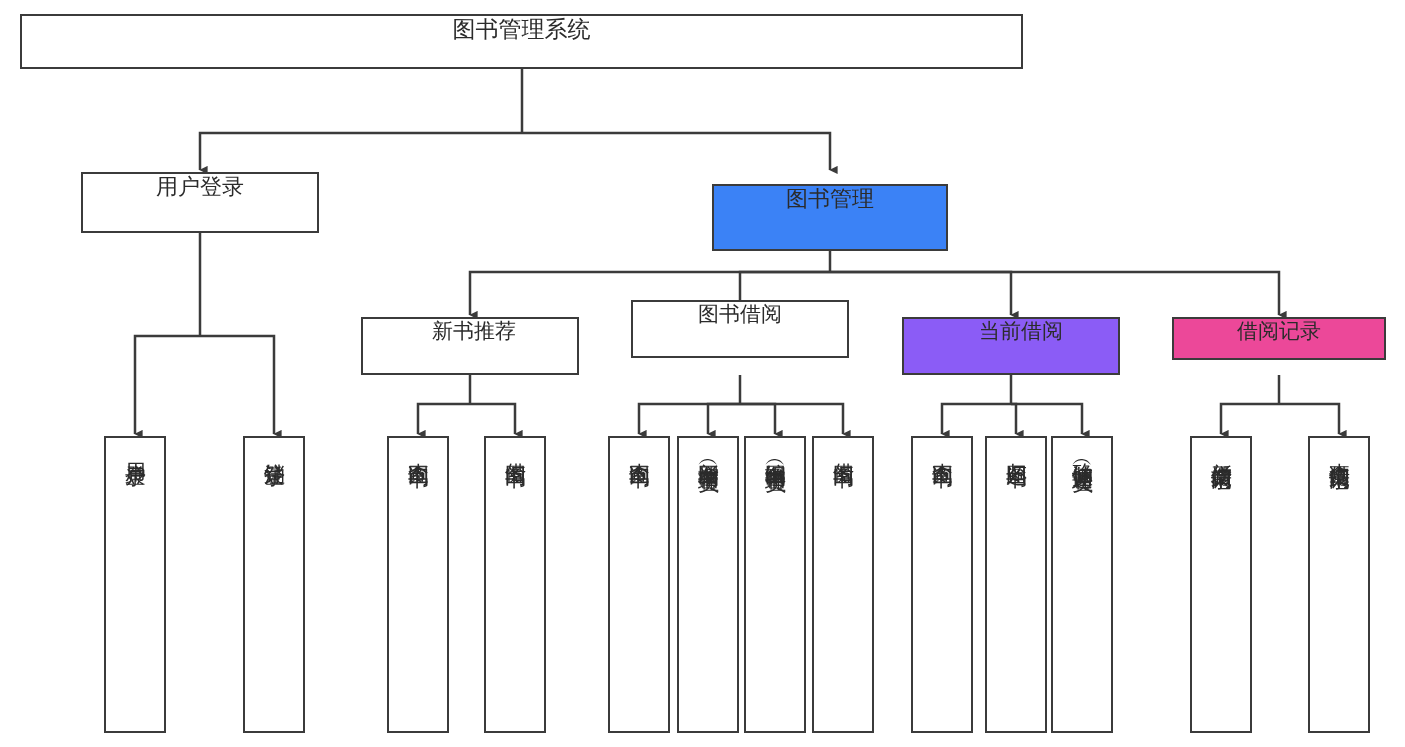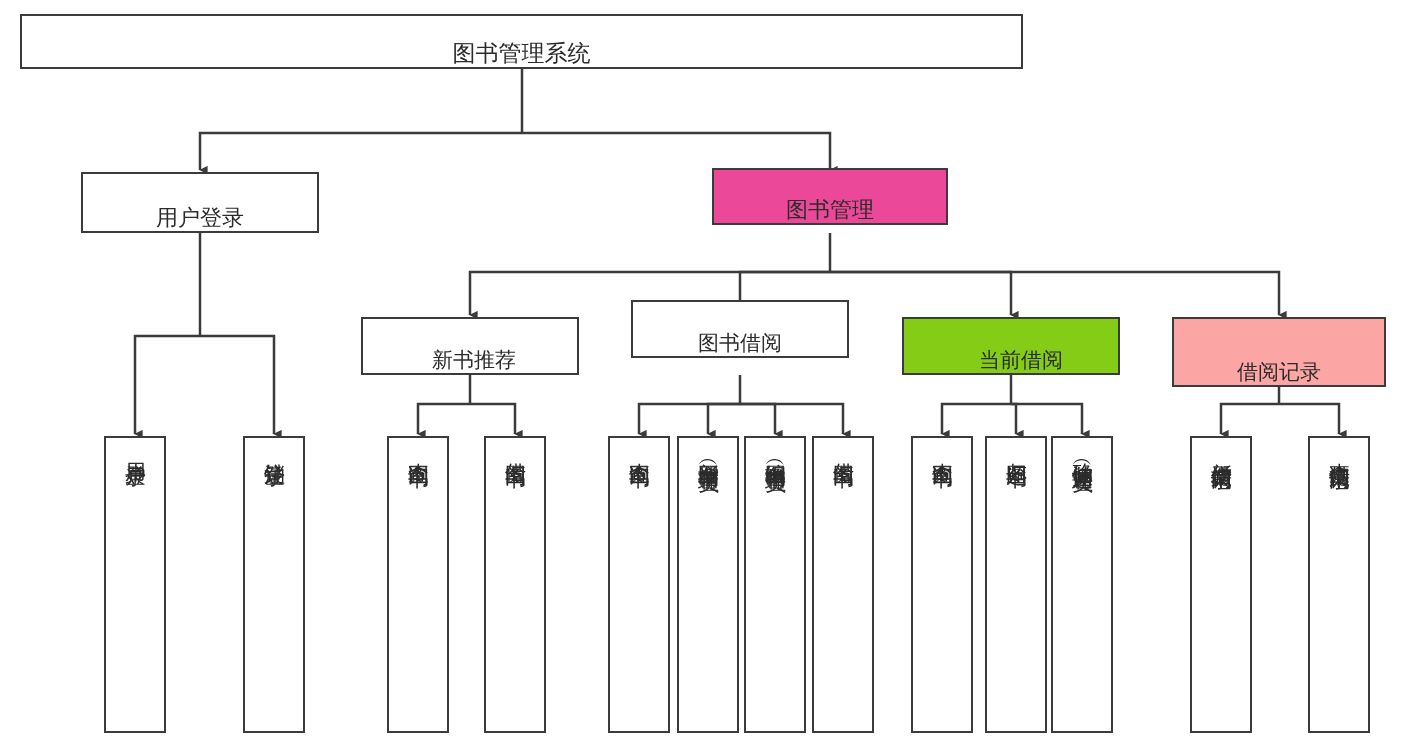--- a/index.html
+++ b/index.html
@@ -26,21 +26,21 @@
     top: 0;
     width: 1405px;
     height: 747px;
   }
   .node-box {
     position: absolute;
     box-sizing: border-box;
     background: #ffffff;
     border: 2.5px solid #3b3b3b;
     display: flex;
-    align-items: flex-end;
+    align-items: flex-start;
     justify-content: center;
     color: #2b2b2b;
   }
   .node-label {
     font-family: "DejaVu Sans", "Liberation Sans", sans-serif;
     line-height: 1.18;
     color: #2b2b2b;
     text-align: center;
     white-space: nowrap;
   }
@@ -109,33 +109,33 @@
       </g>
   </svg>
 
   <div id="node-layer">
       <div class="node-box lvl-0" style="left: 20px; top: 14px; width: 1003px; height: 55px; border-color: rgb(59, 59, 59); background: rgb(255, 255, 255);">
         <span class="node-label" style="color: rgb(43, 43, 43);">图书管理系统</span>
       </div>
       <div class="node-box lvl-1" style="left: 81px; top: 172px; width: 238px; height: 61px; border-color: rgb(59, 59, 59); background: rgb(255, 255, 255);">
         <span class="node-label" style="color: rgb(43, 43, 43);">用户登录</span>
       </div>
-      <div class="node-box lvl-1" style="left: 712px; top: 168px; width: 236px; height: 57px; border-color: rgb(59, 59, 59); background: #ec4899;">
+      <div class="node-box lvl-1" style="left: 712px; top: 184px; width: 236px; height: 67px; border-color: rgb(59, 59, 59); background: #3b82f6;">
         <span class="node-label" style="color: rgb(43, 43, 43);">图书管理</span>
       </div>
       <div class="node-box lvl-2" style="left: 361px; top: 317px; width: 218px; height: 58px; border-color: rgb(59, 59, 59); background: rgb(255, 255, 255); padding-left: 8px;">
         <span class="node-label" style="color: rgb(43, 43, 43);">新书推荐</span>
       </div>
       <div class="node-box lvl-2" style="left: 631px; top: 300px; width: 218px; height: 58px; border-color: rgb(59, 59, 59); background: rgb(255, 255, 255);">
         <span class="node-label" style="color: rgb(43, 43, 43);">图书借阅</span>
       </div>
-      <div class="node-box lvl-2" style="left: 902px; top: 317px; width: 218px; height: 58px; border-color: rgb(59, 59, 59); background: #84cc16; padding-left: 20px;">
+      <div class="node-box lvl-2" style="left: 902px; top: 317px; width: 218px; height: 58px; border-color: rgb(59, 59, 59); background: #8b5cf6; padding-left: 20px;">
         <span class="node-label" style="color: rgb(43, 43, 43);">当前借阅</span>
       </div>
-      <div class="node-box lvl-2" style="left: 1172px; top: 317px; width: 214px; height: 70px; border-color: rgb(59, 59, 59); background: #fca5a5;">
+      <div class="node-box lvl-2" style="left: 1172px; top: 317px; width: 214px; height: 43px; border-color: rgb(59, 59, 59); background: #ec4899;">
         <span class="node-label" style="color: rgb(43, 43, 43);">借阅记录</span>
       </div>
       <div class="node-box lvl-3" style="left: 104px; top: 436px; width: 62px; height: 297px; border-color: rgb(59, 59, 59); background: rgb(255, 255, 255);">
         <span class="node-label" style="color: rgb(43, 43, 43);">用户登录</span>
       </div>
       <div class="node-box lvl-3" style="left: 243px; top: 436px; width: 62px; height: 297px; border-color: rgb(59, 59, 59); background: rgb(255, 255, 255);">
         <span class="node-label" style="color: rgb(43, 43, 43);">注销登录</span>
       </div>
       <div class="node-box lvl-3" style="left: 387px; top: 436px; width: 62px; height: 297px; border-color: rgb(59, 59, 59); background: rgb(255, 255, 255);">
         <span class="node-label" style="color: rgb(43, 43, 43);">查询图书</span>

